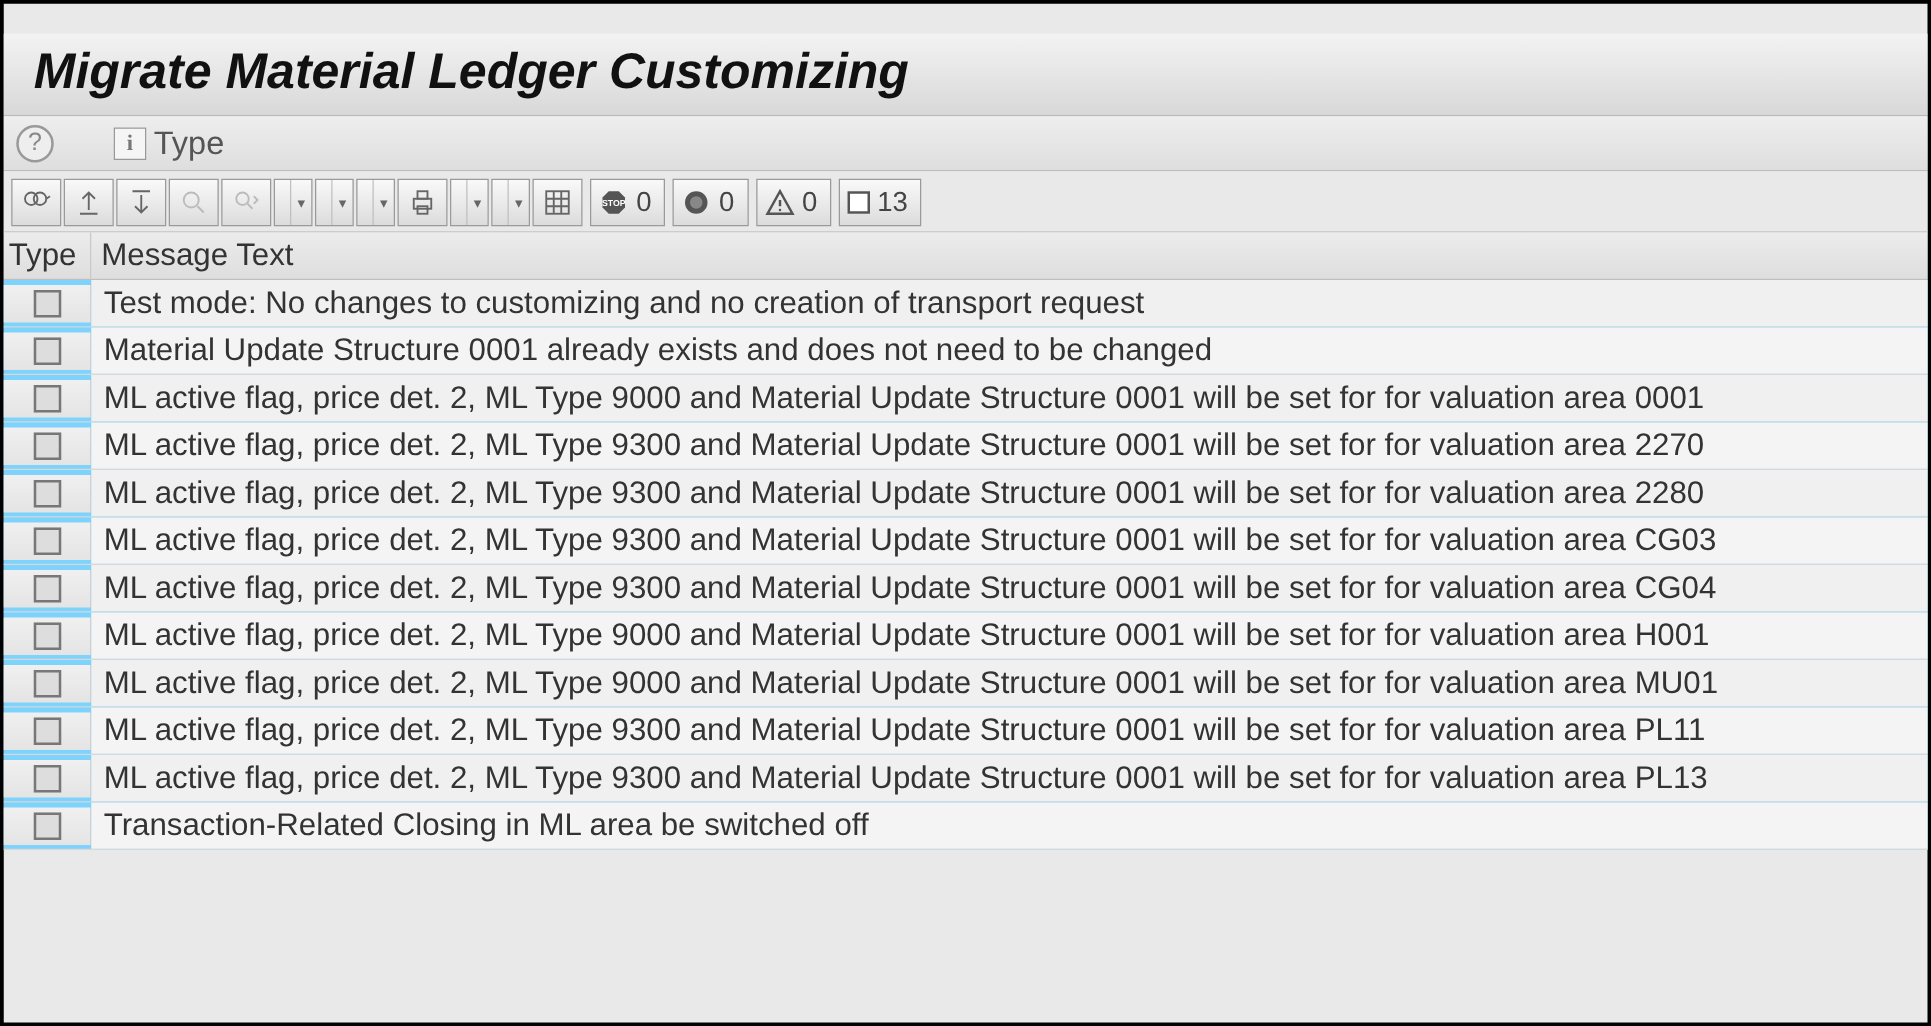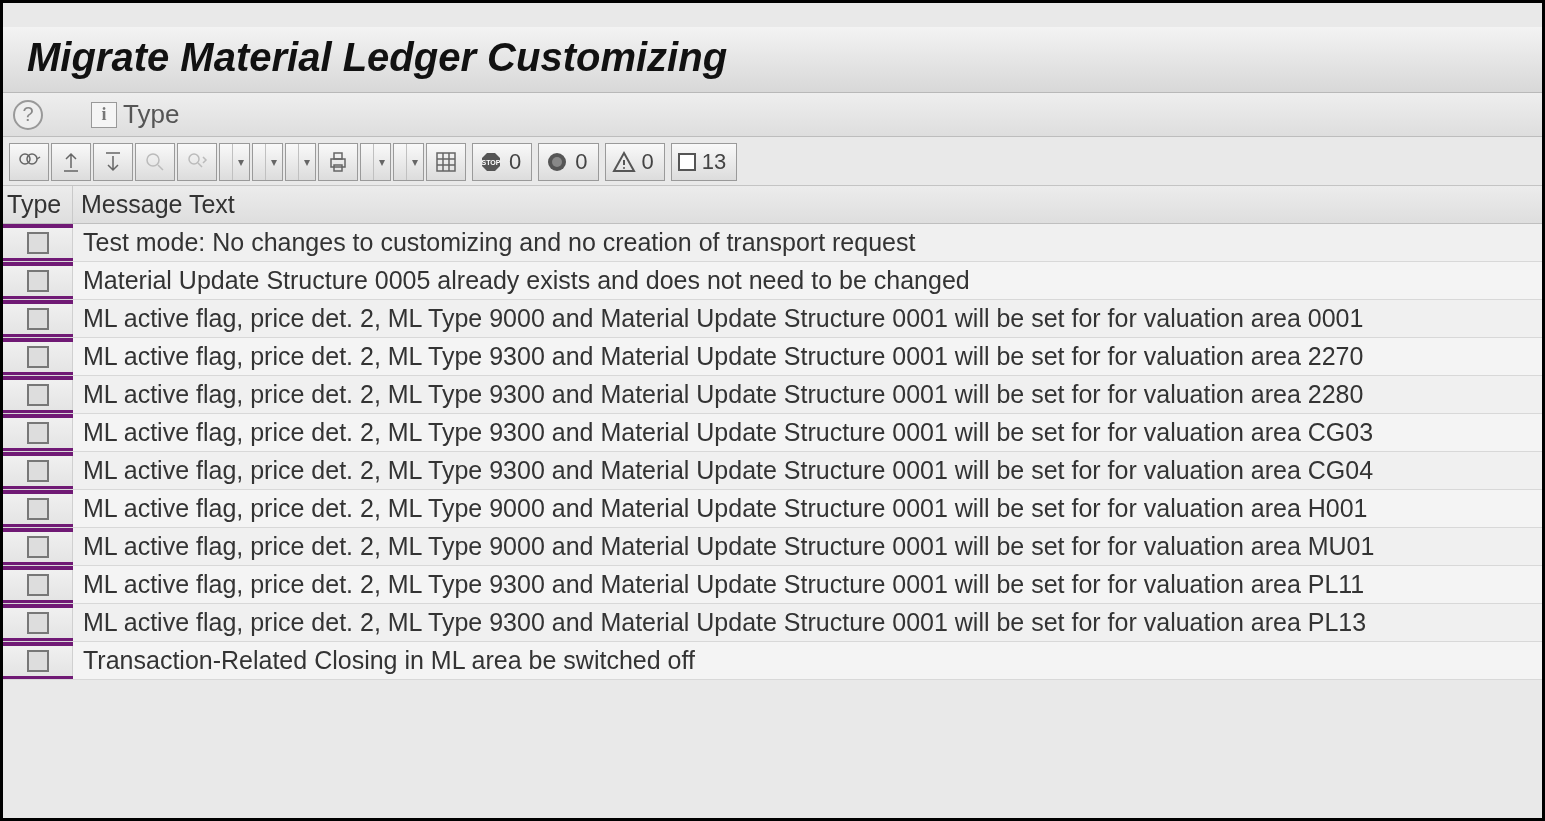--- a/index.html
+++ b/index.html
@@ -104,21 +104,21 @@
   }
   .col-type { width:70px; padding:4px 4px; border-right:1px solid #c9c9c9; }
   .col-msg { flex:1; padding:4px 8px; }
   .log-body { }
   .log-row {
     display:flex;
     align-items:center;
     border-bottom:1px solid #d8d8d8;
     font-size:25px;
     color:#333;
-    background:#701a75;
+    background:#7dd3fc;
   }
   .log-row .cell-type {
     width:70px; display:flex; align-items:center; justify-content:center;
     padding:4px 0;
     background:linear-gradient(#f0f0f0,#e4e4e4);
     border-right:1px solid #d0d0d0;
   }
   .log-row .type-icon {
     width:22px;height:22px;border:2px solid #777;background:#ddd;
   }
@@ -269,21 +269,21 @@
   <div class="log-row">
         <div class="cell-type">
           <div class="type-icon"></div>
         </div>
         <div class="cell-msg">Test mode: No changes to customizing and no creation of transport request</div>
       </div>
       <div class="log-row">
         <div class="cell-type">
           <div class="type-icon"></div>
         </div>
-        <div class="cell-msg">Material Update Structure 0005 already exists and does not need to be changed</div>
+        <div class="cell-msg">Material Update Structure 0001 already exists and does not need to be changed</div>
       </div>
       <div class="log-row">
         <div class="cell-type">
           <div class="type-icon"></div>
         </div>
         <div class="cell-msg">ML active flag, price det. 2, ML Type 9000 and Material Update Structure 0001 will be set for for valuation area 0001</div>
       </div>
       <div class="log-row">
         <div class="cell-type">
           <div class="type-icon"></div>

